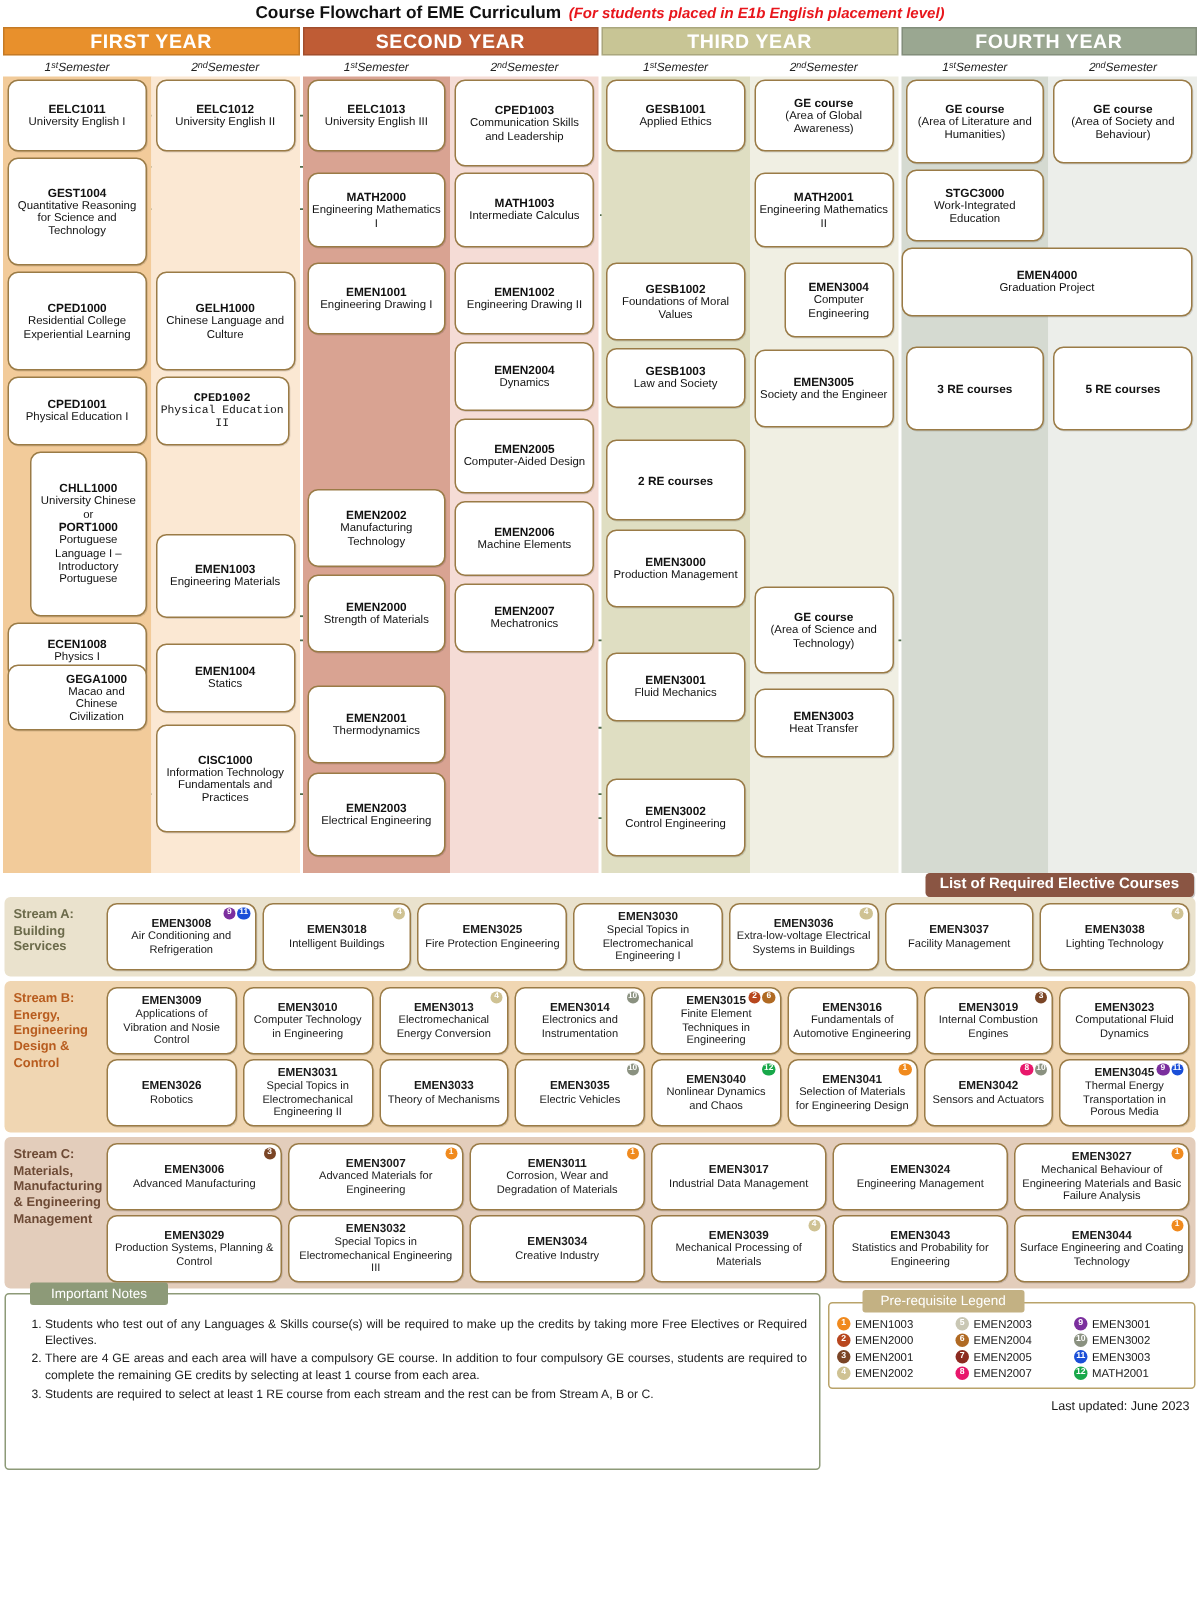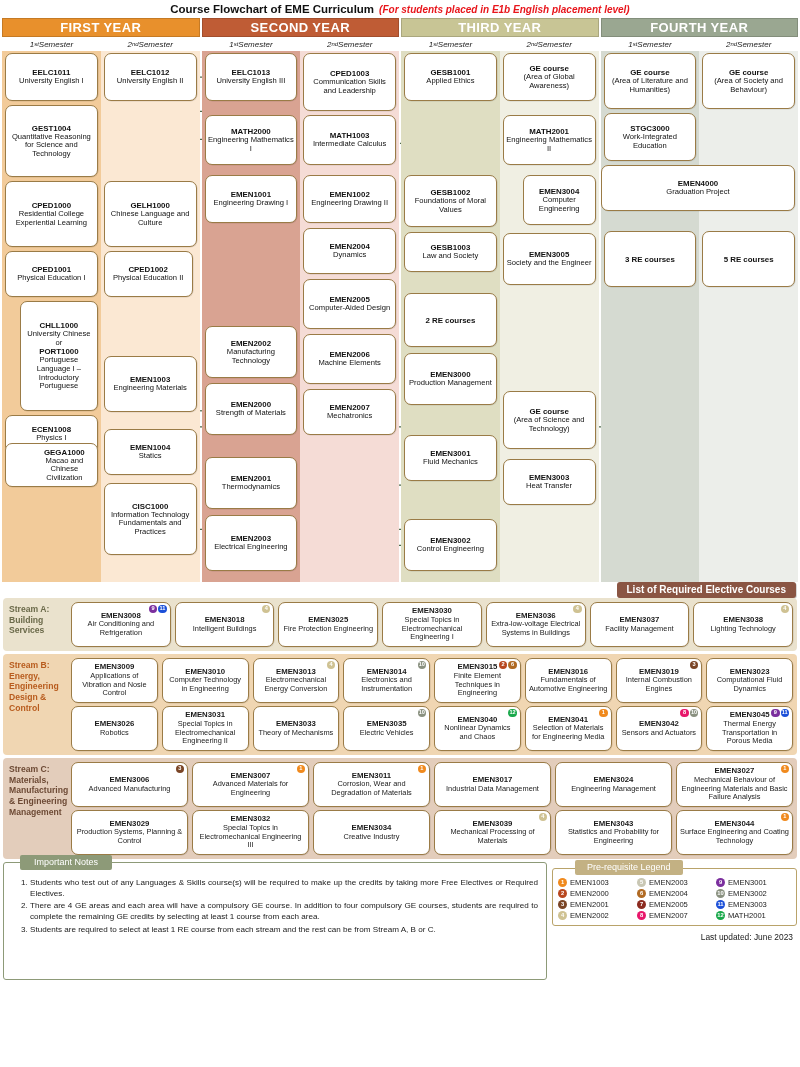--- a/index.html
+++ b/index.html
@@ -256,21 +256,21 @@
       </div>
       <div class="sem-col" style="background: rgb(251, 232, 211);">
         <div class="box" style="top: 2px; height: 48px; left: 3px; right: 3px;">
           <span class="code">EELC1012</span>
           <span class="nm">University English II</span>
         </div>
         <div class="box" style="top: 130px; height: 66px; left: 3px; right: 3px;">
           <span class="code">GELH1000</span>
           <span class="nm">Chinese Language and Culture</span>
         </div>
-        <div class="box" style="top: 200px; height: 46px; left: 3px; right: 7px;">
+        <div class="box" style="top: 200px; height: 46px; left: 3px; right: 7px; font-family: Liberation Mono, monospace;">
           <span class="code">CPED1002</span>
           <span class="nm">Physical Education II</span>
         </div>
         <div class="box" style="top: 305px; height: 56px; left: 3px; right: 3px;">
           <span class="code">EMEN1003</span>
           <span class="nm">Engineering Materials</span>
         </div>
         <div class="box" style="top: 378px; height: 46px; left: 3px; right: 3px;">
           <span class="code">EMEN1004</span>
           <span class="nm">Statics</span>
@@ -558,21 +558,21 @@
               <span class="badge" style="background:#18a84a">12</span>
             </span>
             <span class="code">EMEN3040</span>
             <span class="nm">Nonlinear Dynamics and Chaos</span>
           </div>
           <div class="ebox">
             <span class="badges">
               <span class="badge" style="background:#f08a1e">1</span>
             </span>
             <span class="code">EMEN3041</span>
-            <span class="nm">Selection of Materials for Engineering Media</span>
+            <span class="nm">Selection of Materials for Engineering Design</span>
           </div>
           <div class="ebox">
             <span class="badges">
               <span class="badge" style="background:#e8176b">8</span>
               <span class="badge" style="background:#8a9180">10</span>
             </span>
             <span class="code">EMEN3042</span>
             <span class="nm">Sensors and Actuators</span>
           </div>
           <div class="ebox">

